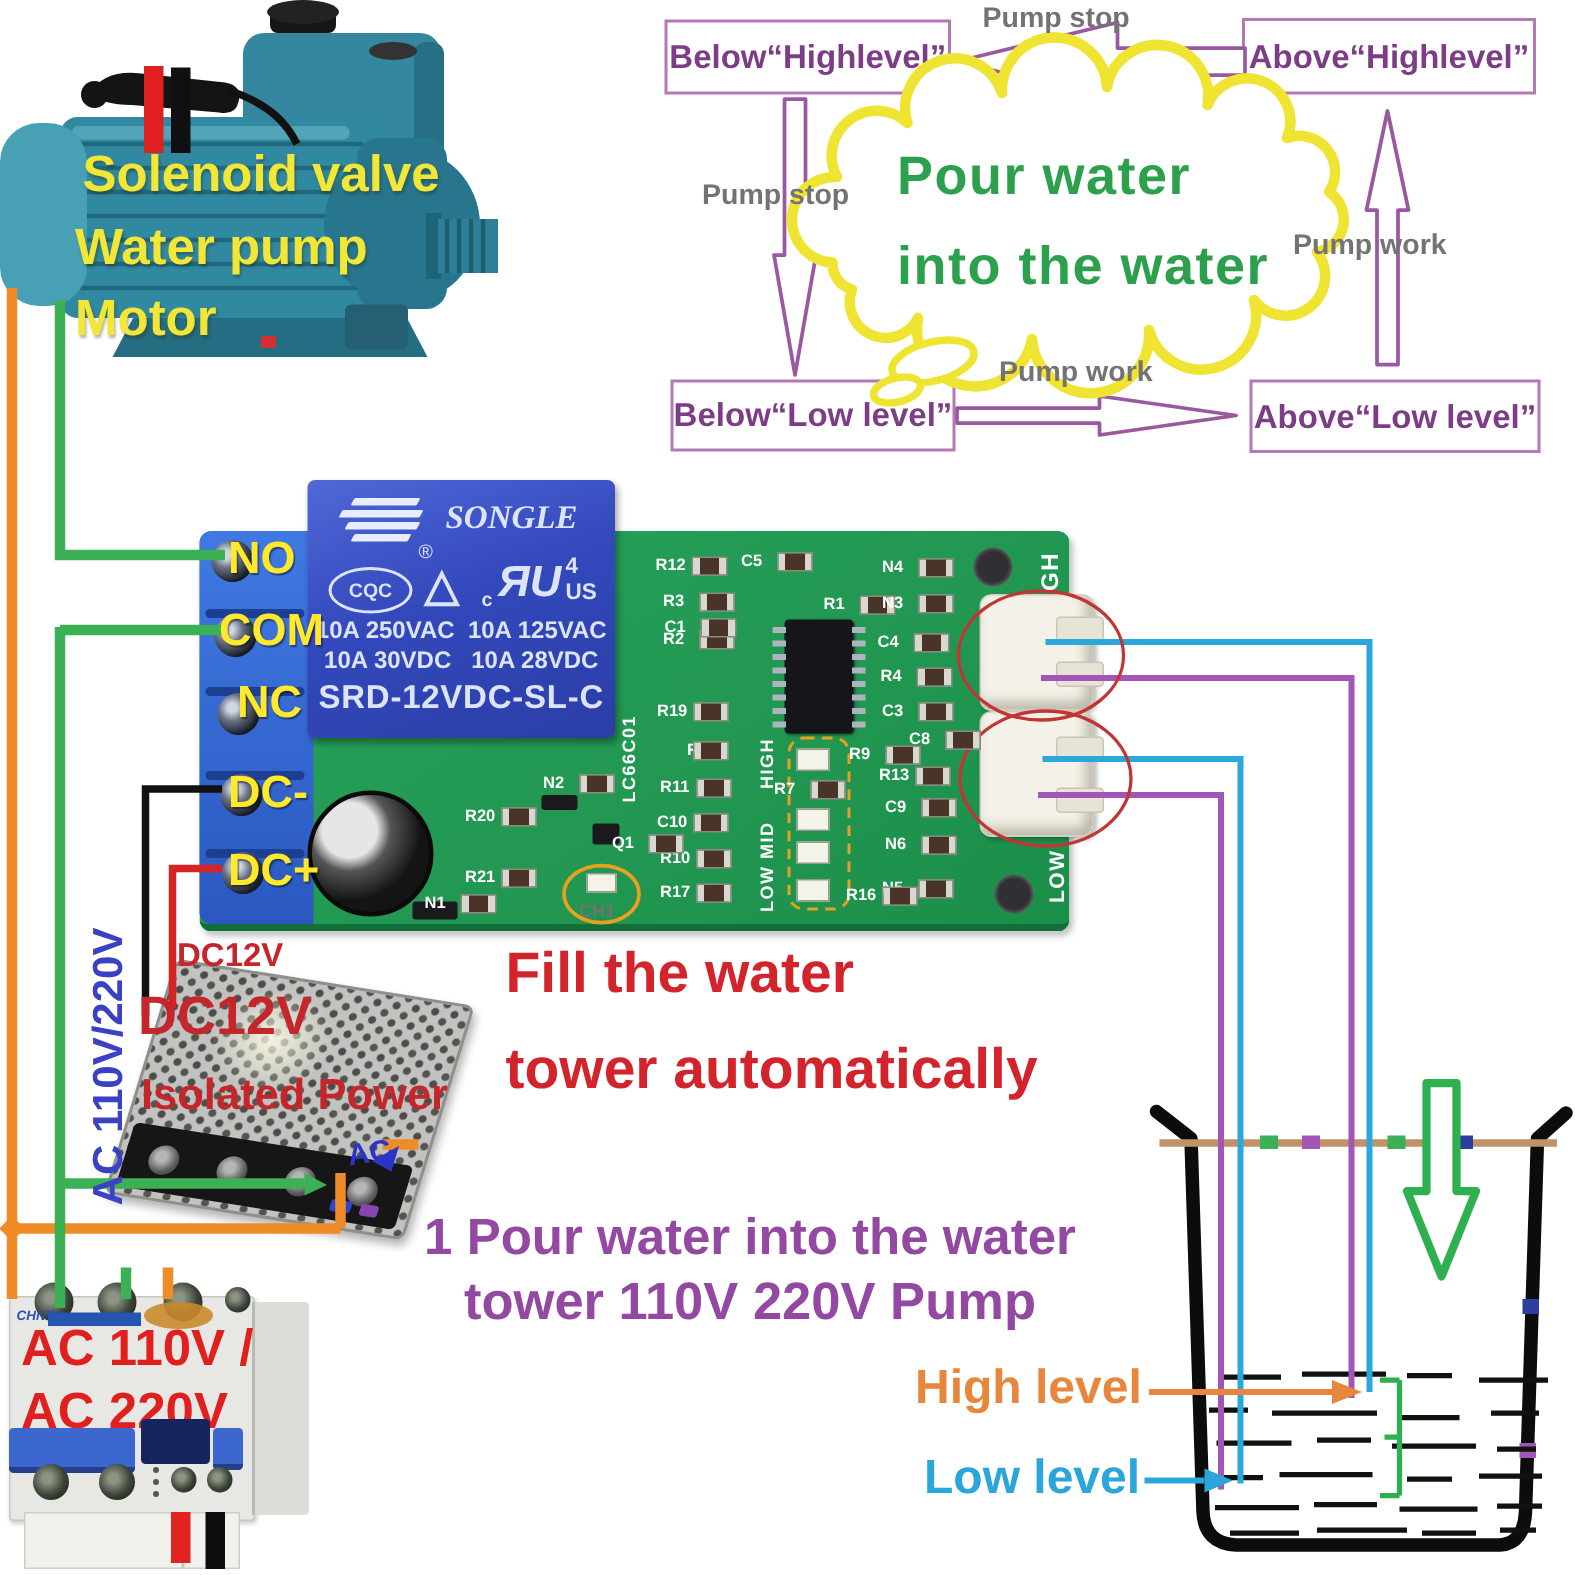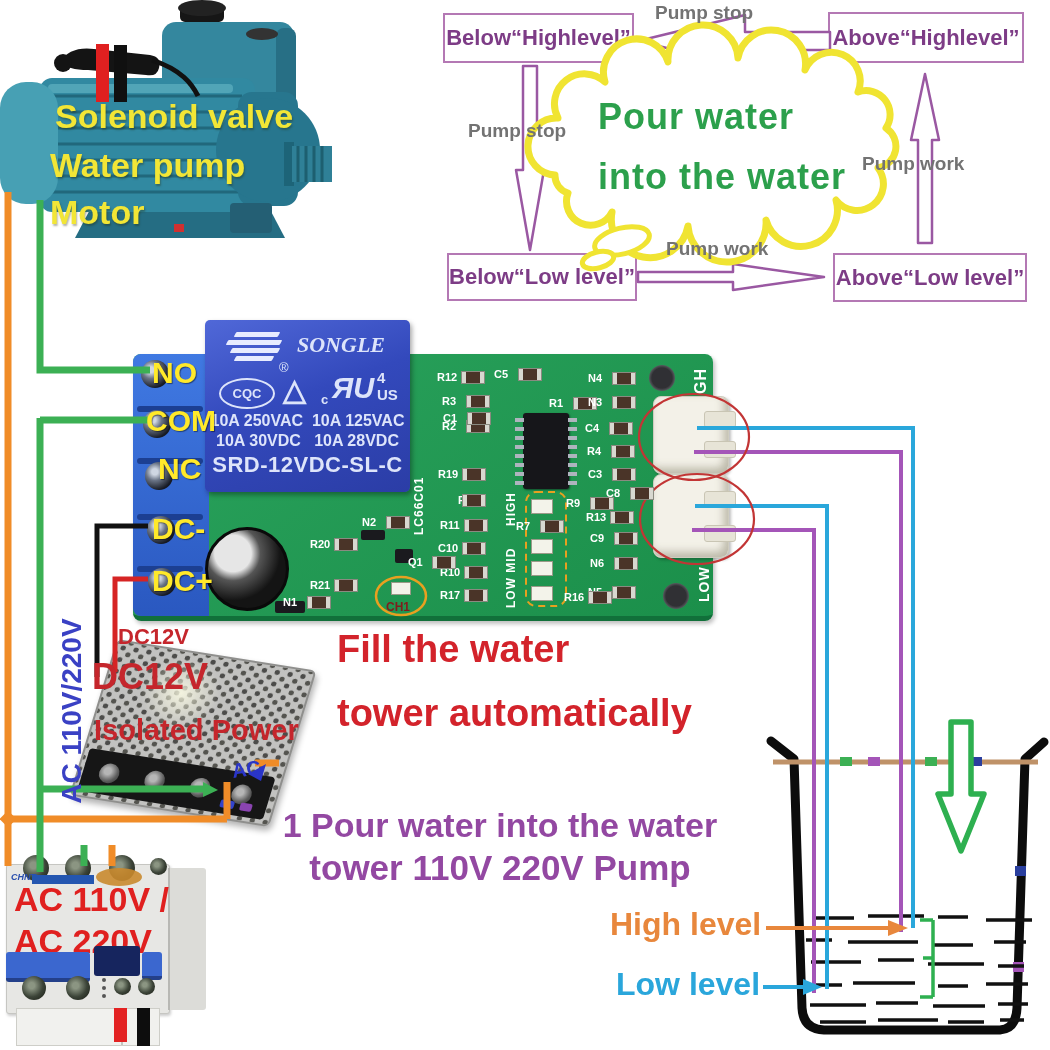--- a/index.html
+++ b/index.html
@@ -61,21 +61,21 @@
   .led{position:absolute;width:20px;height:13px;background:#f3f3ea;border:1px solid #9a9a88;}
   .darkbit{position:absolute;background:#1a1a1e;border-radius:2px;}
 
   .silk-label{position:absolute;color:#fff;font-weight:bold;font-size:11px;white-space:nowrap;}
   .silk-label .pad{position:absolute;left:24px;top:0px;width:22px;height:11px;
     background:linear-gradient(90deg,#d8d8d0 0 20%,#4a3428 20% 80%,#d8d8d0 80%);border:1px solid #8a8a80;}
   .silk-vert{position:absolute;color:#fff;font-weight:bold;font-size:12px;
     writing-mode:vertical-rl;transform:rotate(180deg);letter-spacing:1px;white-space:nowrap;}
   .term-label{position:absolute;color:#ffe92a;font-weight:bold;font-size:30px;white-space:nowrap;
     text-shadow:1px 1px 1px rgba(0,0,0,.45);}
-  .ch1-label{position:absolute;left:386px;top:600px;color:#7f1d1d;font-weight:bold;font-size:12px;}
+  .ch1-label{position:absolute;left:386px;top:600px;color:#737373;font-weight:bold;font-size:12px;}
 
   
   .cap-red{position:absolute;color:#d3232b;font-weight:bold;font-size:38px;white-space:nowrap;}
   .cap-purple{position:absolute;left:230px;width:540px;text-align:center;color:#9348a2;font-weight:bold;white-space:nowrap;}
   .lbl-high{position:absolute;left:610px;top:906px;color:#e8873c;font-weight:bold;font-size:32px;}
   .lbl-low{position:absolute;left:616px;top:966px;color:#2aa6db;font-weight:bold;font-size:32px;}
   .lbl-dc12v-wire{position:absolute;left:118px;top:624px;color:#c5262c;font-weight:bold;font-size:22px;}
   .lbl-dc12v-case{position:absolute;left:92px;top:656px;color:#c5262c;font-weight:bold;font-size:36px;}
   .lbl-isolated{position:absolute;left:94px;top:714px;color:#c5262c;font-weight:bold;font-size:29px;}
   .lbl-ac{position:absolute;left:232px;top:758px;color:#2a35c8;font-weight:bold;font-size:20px;transform:rotate(-8deg);}

